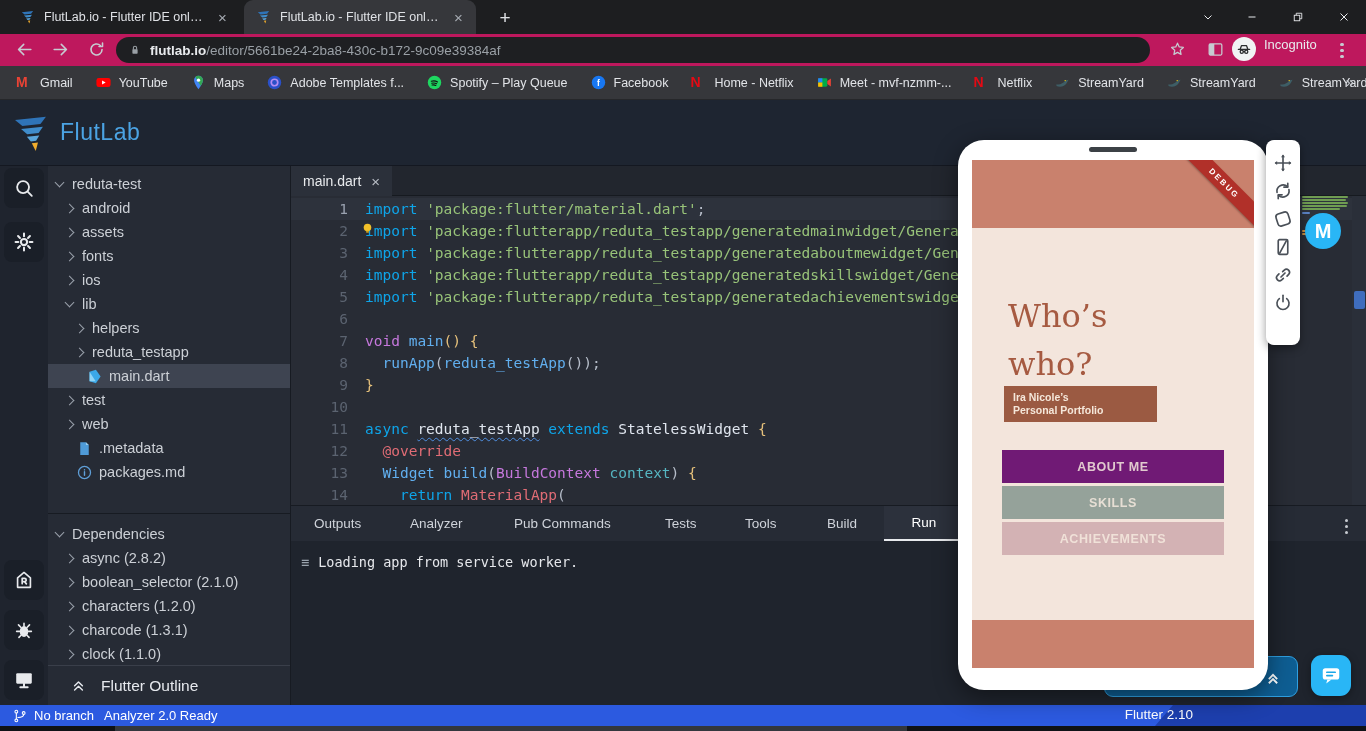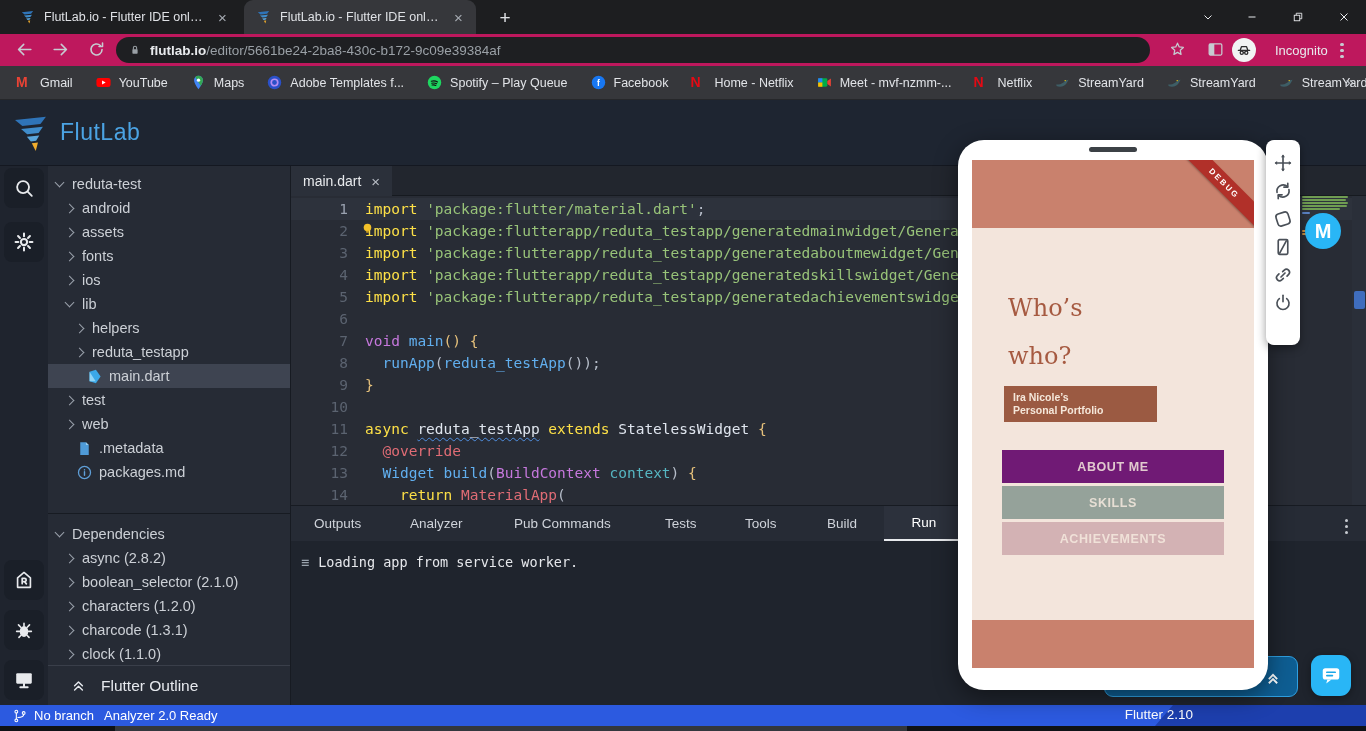--- a/index.html
+++ b/index.html
@@ -23,21 +23,21 @@
   .winctl svg { width:12px; height:12px; }
 
   #navbar { position:absolute; left:0; top:34px; width:1366px; height:32px; background:#be185d; }
   .navic { position:absolute; top:4px; width:24px; height:24px; color:#c7cbd1; }
   .navic svg { width:19px; height:19px; margin:2px auto; }
   #urlpill { position:absolute; left:116px; top:3px; width:1034px; height:26px; border-radius:13px;
              background:#1e1f22; display:flex; align-items:center; padding:0 12px; gap:8px; }
   #urlpill .lk { width:14px; height:14px; color:#9aa0a6; }
   #urlpill .dom { color:#e8eaed; font-size:13.5px; font-weight:bold; }
   #urlpill .pth { color:#9aa0a6; font-size:13.5px; }
-  #incog { position:absolute; left:1232px; top:3px; height:26px; display:flex; align-items:center; gap:19px; }
+  #incog { position:absolute; left:1232px; top:3px; height:26px; display:flex; align-items:flex-start; gap:8px; }
   #incog .icircle { width:24px; height:24px; border-radius:50%; background:#f1f3f4; }
   #incog .icircle svg { width:18px; height:18px; margin:3px; }
   #incog .ilabel { color:#e8eaed; font-size:13px; }
   .kebab { display:inline-block; }
   .kebab i { display:block; width:3.5px; height:3.5px; border-radius:50%; background:#c7cbd1; margin:2.5px auto; }
 
   #bookmarksbar { position:absolute; left:0; top:66px; width:1366px; height:34px; background:#36373b;
                   border-bottom:1px solid #26272a; display:flex; align-items:center; gap:22px; padding:0 16px; }
   .bmk { display:flex; align-items:center; gap:7px; color:#e2e4e8; font-size:12.5px; white-space:nowrap; }
   .bmk .fav { width:17px; height:17px; }
@@ -95,21 +95,21 @@
   #edtab { position:absolute; left:0; top:0; height:30px; background:#2b303a; display:flex; align-items:center;
            gap:10px; padding:0 12px; color:#e8eaed; font-size:14px; }
   #edtab .tclose { color:#b7bcc4; font-size:15px; }
   #code { position:absolute; left:0; top:30px; width:100%; height:309px; overflow:hidden;
           font-family:"DejaVu Sans Mono", monospace; font-size:14.5px; }
   .cl { position:absolute; left:0; height:22px; width:1061px; line-height:22px; white-space:pre; }
   .cl.cur { background:#2d323c; }
   .cl .no { position:absolute; left:0; width:57px; text-align:right; color:#5b6370; }
   .cl.cur .no { color:#9aa2b0; }
   .cl .src { position:absolute; left:74px; }
-  .tk-kw{color:#fde047}.tk-str{color:#98c379}.tk-pl{color:#b6bdc9}.tk-mag{color:#c678dd}
+  .tk-kw{color:#0ea5e9}.tk-str{color:#98c379}.tk-pl{color:#b6bdc9}.tk-mag{color:#c678dd}
   .tk-fn{color:#61afef}.tk-br{color:#e5c07b}.tk-anno{color:#e06c75}.tk-cy{color:#56b6c2}.tk-name{color:#e06c75}
   .tk-cls{color:#dfe5ee}
   .tk-err{color:#dfe5ee; text-decoration:underline wavy #4f8fe0 1px; text-underline-offset:3px;}
   #bulb { position:absolute; left:70px; top:56px; width:13px; height:13px; }
   #minimap { position:absolute; left:1009px; top:30px; width:52px; height:309px; }
   .mmark { position:absolute; height:2px; border-radius:1px; }
   #scrolltrack { position:absolute; left:1061px; top:30px; width:14px; height:309px; background:#2a2f39; }
   #scrollthumb { position:absolute; left:1.5px; top:95px; width:11px; height:18px; background:#3f6dbd; border-radius:2px; }
 
   
@@ -143,21 +143,21 @@
            border-radius:26px; box-shadow:0 6px 24px rgba(0,0,0,.45); z-index:6; }
   #speaker { position:absolute; left:131px; top:7px; width:48px; height:5px; border-radius:3px; background:#3c4146; }
   #screen { position:absolute; left:14px; top:20px; width:282px; height:508px; overflow:hidden; }
   #app-banner { position:absolute; left:0; top:0; width:100%; height:68px; }
   #app-body { position:absolute; left:0; top:0; width:100%; height:100%; }
   #app-footer { position:absolute; left:0; top:460px; width:100%; height:48px; }
   #ribbonwrap { position:absolute; right:0; top:0; width:72px; height:72px; overflow:hidden; }
   #ribbon { position:absolute; top:15px; right:-32px; width:124px; height:17px; background:#b13029;
             transform:rotate(45deg); display:flex; align-items:center; justify-content:center;
             color:#fff; font-size:8px; font-weight:bold; letter-spacing:2px; box-shadow:0 1px 2px rgba(0,0,0,.3); }
-  #app-title { position:absolute; left:36px; top:124px; font-family:"DejaVu Serif", serif; font-size:24px;
+  #app-title { position:absolute; left:36px; top:132px; font-family:"DejaVu Serif", serif; font-size:32px;
                line-height:48px; }
   #app-badge { position:absolute; left:32px; top:226px; width:153px; height:36px; padding:5px 0 0 9px;
                color:#f5e7da; font-size:10.5px; font-weight:bold; line-height:13px; }
   #app-navs { position:absolute; left:30px; top:290px; width:222px; }
   .navbtn { width:222px; height:33px; margin-bottom:3px; display:flex; align-items:center; justify-content:center;
             color:rgba(245,233,222,.85); font-size:12.5px; font-weight:bold; letter-spacing:.6px; }
 
   #devtoolbar { position:absolute; left:1266px; top:140px; width:34px; height:205px; background:#fff;
                 border-radius:8px; box-shadow:0 3px 10px rgba(0,0,0,.4); z-index:7; padding-top:6px; }
   .devbtn { width:22px; height:22px; margin:6px auto 5px; color:#4a5058; }

